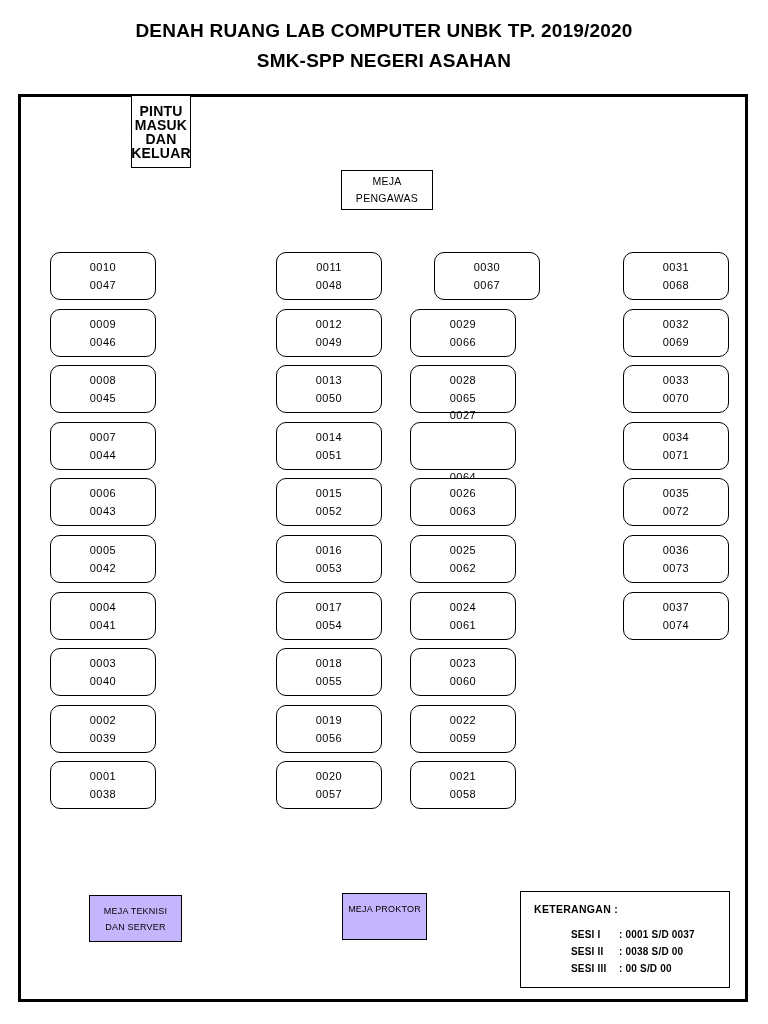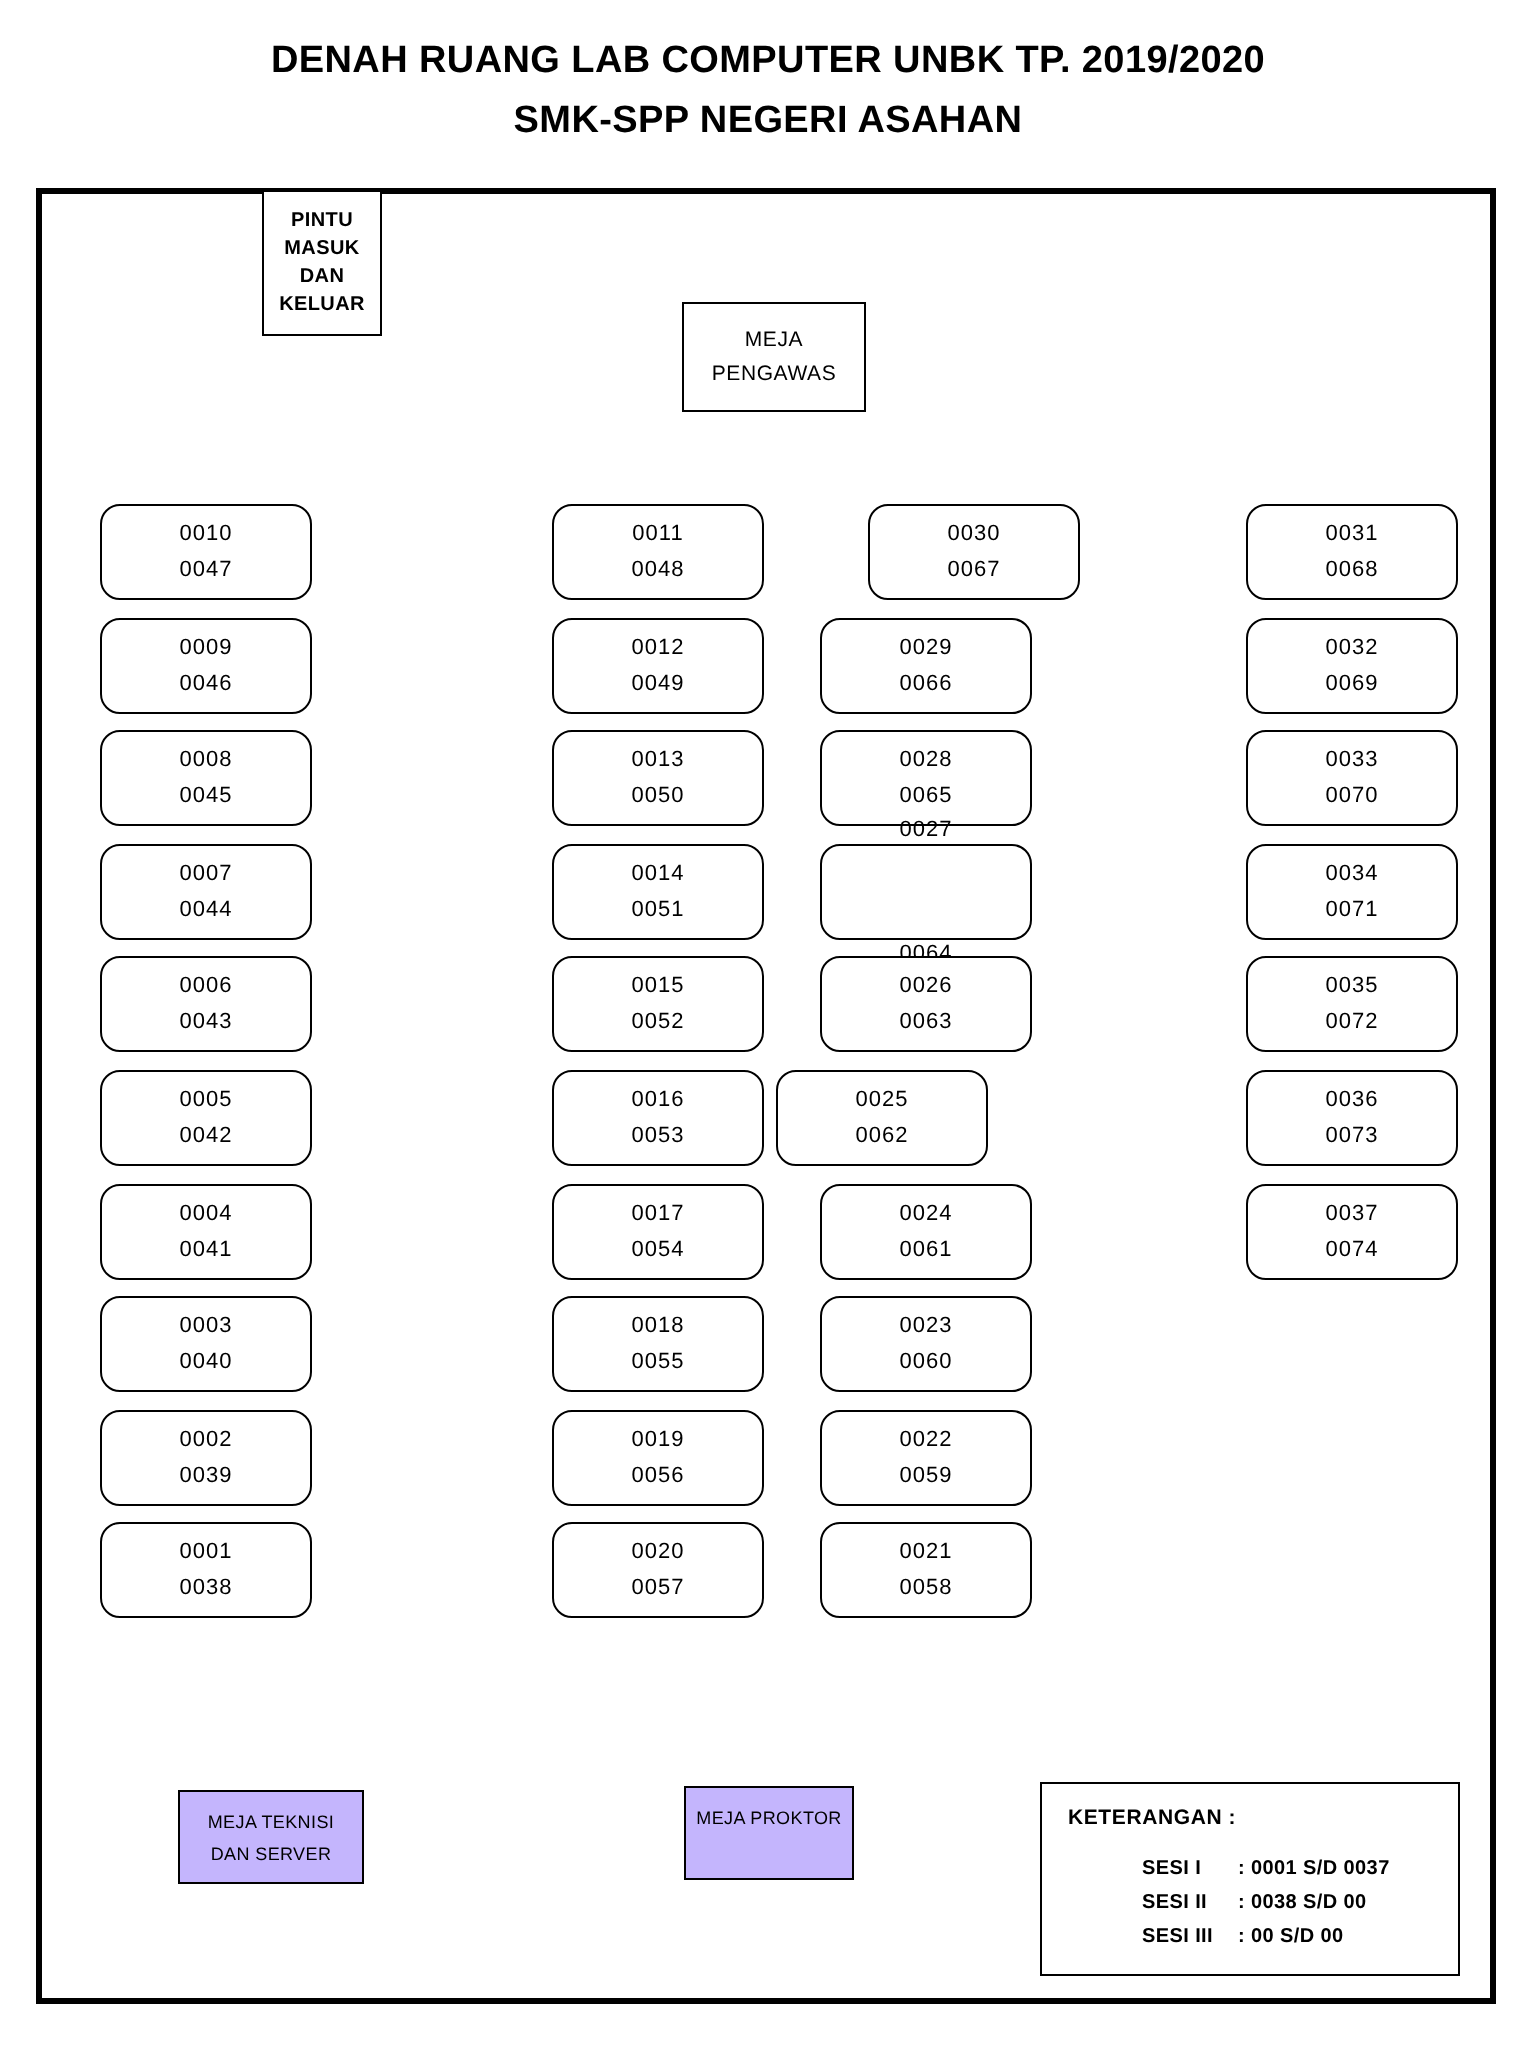--- a/index.html
+++ b/index.html
@@ -66,32 +66,32 @@
     border: 1.5px solid #000000;
     box-sizing: border-box;
     background: #ffffff;
     display: flex;
     flex-direction: column;
     align-items: center;
     justify-content: center;
     z-index: 5;
   }
   .door-box .line {
-    font-size: 10px;
+    font-size: 14px;
     font-weight: bold;
     line-height: 14px;
     letter-spacing: 0.2px;
   }
 
   
   .supervisor-desk {
     left: 341px;
-    top: 151px;
+    top: 170px;
     width: 92px;
-    height: 55px;
+    height: 40px;
   }
   .supervisor-desk .line {
     font-size: 10.5px;
     line-height: 17px;
     letter-spacing: 0.3px;
   }
 
   
   .seat {
     width: 106px;
@@ -281,21 +281,21 @@
       <div class="line">0065</div>
     </div>
     <div class="box seat" style="left: 410px; top: 421.8px; gap: 44px;">
       <div class="line">0027</div>
       <div class="line">0064</div>
     </div>
     <div class="box seat" style="left: 410px; top: 478.4px;">
       <div class="line">0026</div>
       <div class="line">0063</div>
     </div>
-    <div class="box seat" style="left: 388px; top: 535px;">
+    <div class="box seat" style="left: 410px; top: 535px;">
       <div class="line">0025</div>
       <div class="line">0062</div>
     </div>
     <div class="box seat" style="left: 410px; top: 591.6px;">
       <div class="line">0024</div>
       <div class="line">0061</div>
     </div>
     <div class="box seat" style="left: 410px; top: 648.2px;">
       <div class="line">0023</div>
       <div class="line">0060</div>

